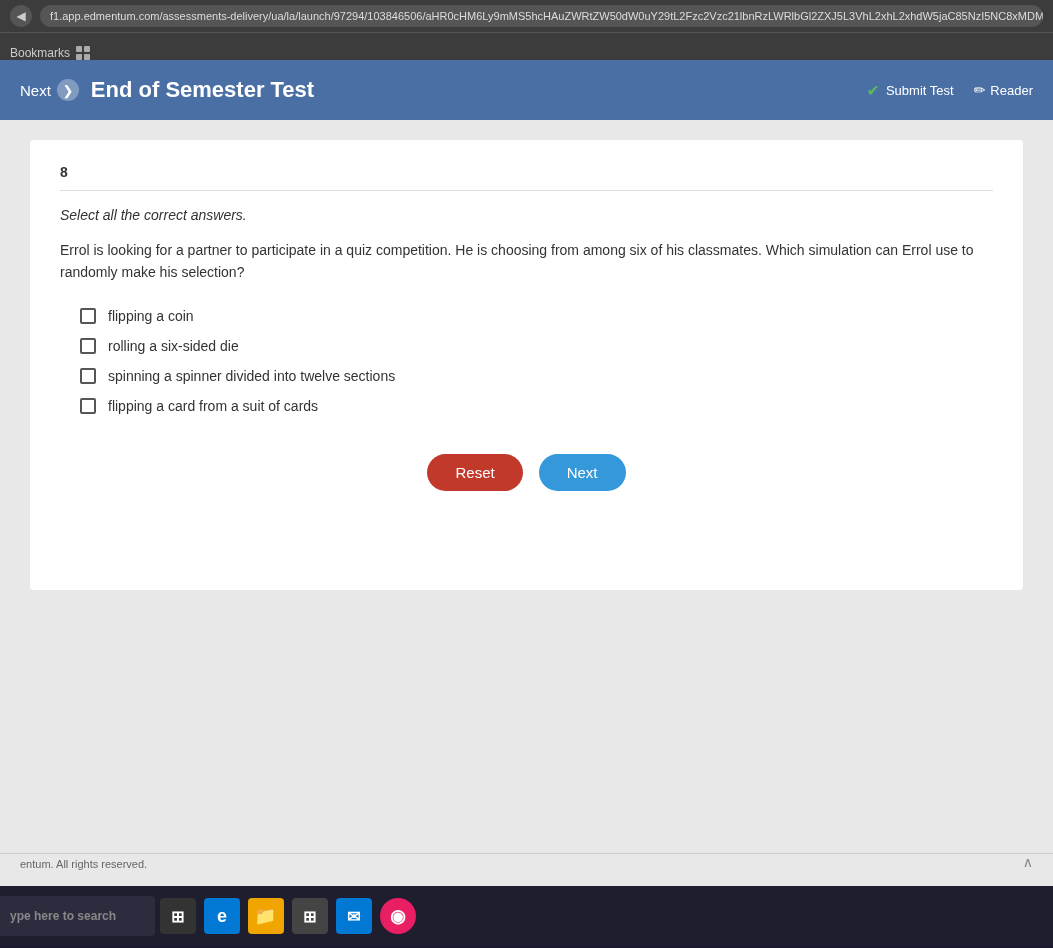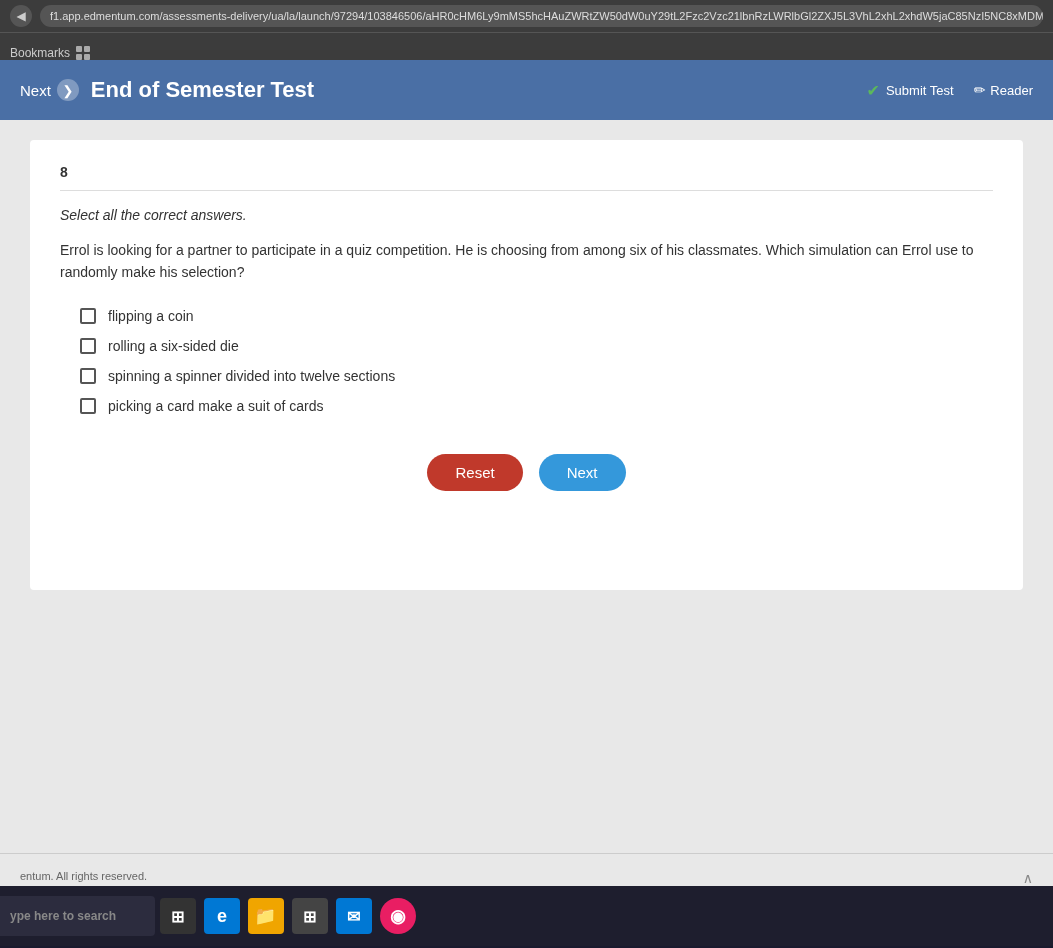--- a/index.html
+++ b/index.html
@@ -217,21 +217,21 @@
       font-size: 15px;
       cursor: pointer;
       font-weight: 500;
     }
 
     
     .app-footer {
       background: #e8e8e8;
       height: 27px;
       display: flex;
-      align-items: flex-start;
+      align-items: flex-end;
       padding: 16px 20px;
       border-top: 1px solid #ccc;
     }
     .footer-text {
       font-size: 11px;
       color: #666;
     }
     .footer-arrow {
       margin-left: auto;
       color: #888;
@@ -333,21 +333,21 @@
       <div class="answer-option">
         <div class="checkbox"></div>
         <span class="option-text">rolling a six-sided die</span>
       </div>
       <div class="answer-option">
         <div class="checkbox"></div>
         <span class="option-text">spinning a spinner divided into twelve sections</span>
       </div>
       <div class="answer-option">
         <div class="checkbox"></div>
-        <span class="option-text">picking a card make a suit of cards</span>
+        <span class="option-text">flipping a card from a suit of cards</span>
       </div>
     </div>
 
     <div class="action-buttons">
       <button class="reset-btn">Reset</button>
       <button class="next-btn">Next</button>
     </div>
   </div>
 </div>
 

